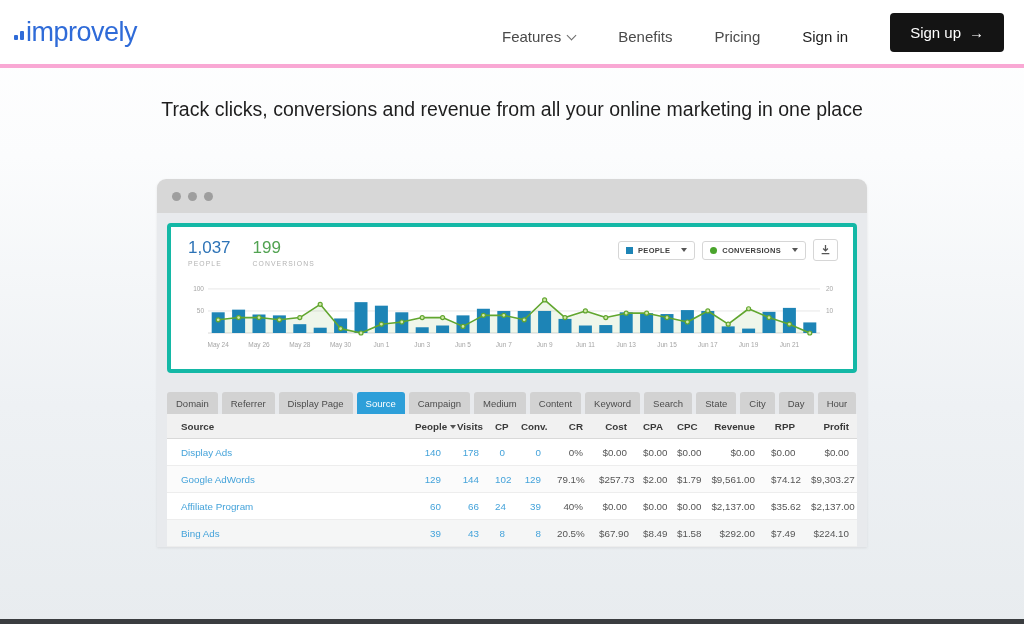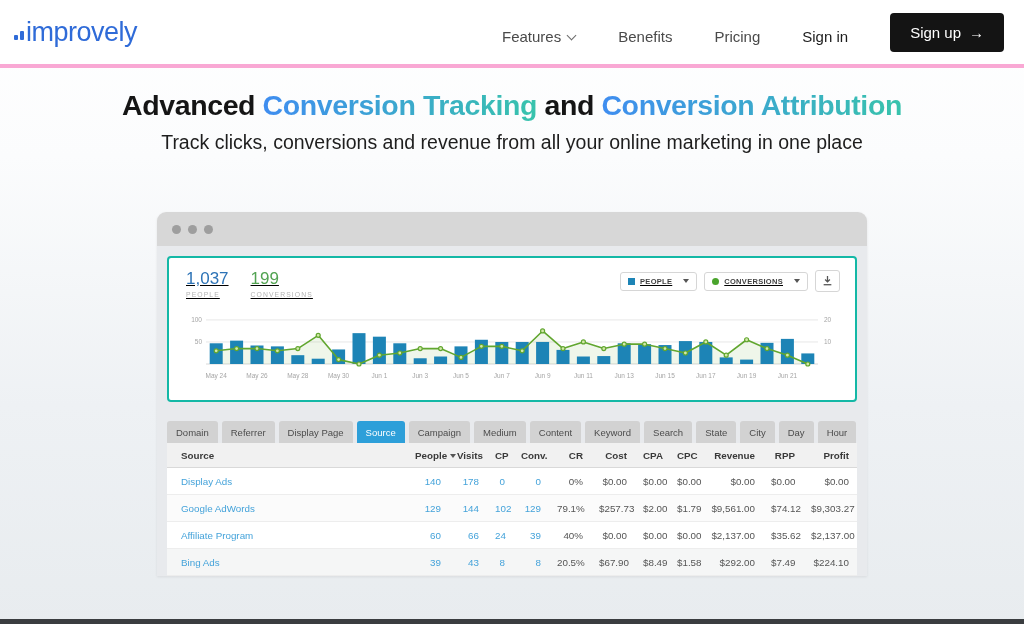--- a/index.html
+++ b/index.html
@@ -45,21 +45,21 @@
   
   .mock {
     width:710px; margin:58px auto 0; border-radius:9px 9px 0 0; overflow:hidden;
     box-shadow:0 1px 3px rgba(0,0,0,0.08);
   }
   .mock-titlebar { height:34px; background:#d7d7d7; display:flex; align-items:center; padding-left:15px; gap:7px; }
   .mock-titlebar .dot { width:9px; height:9px; border-radius:50%; background:#9e9e9e; }
   .mock-body { background:#e8eaed; padding:10px 10px 0; }
 
   
-  .card { background:#fff; border:2px solid #14b8a6; border-radius:4px; padding:12px 15px 6px;text-decoration:underline; }
+  .card { background:#fff; border:4px solid #14b8a6; border-radius:4px; padding:12px 15px 6px; }
   .card-top { display:flex; justify-content:space-between; align-items:flex-start; }
   .stats { display:flex; gap:22px; padding-left:2px; }
   .stat-value { font-size:17px; font-weight:500; line-height:1.1; }
   .stat-label { font-size:6.8px; color:#b3b3b3; letter-spacing:1.1px; margin-top:2px; }
   .controls { display:flex; gap:7px; align-items:center; }
   .sel-btn {
     display:flex; align-items:center; gap:5px; background:#fff; border:1px solid #d6d6d6;
     border-radius:3px; padding:4px 7px; font-size:7.5px; font-weight:700; color:#3f3f3f;
     letter-spacing:0.3px; cursor:default; font-family:inherit;
   }
@@ -125,21 +125,20 @@
       </span>
     <span class="nav-link signin">Sign in</span>
     <button class="signup-btn">
       <span>Sign up</span>
       <span>→</span>
     </button>
   </nav>
 </header>
 
 <section class="hero">
-  <h1 id="hero-title"><span>Advanced </span><span class="grad">Conversion Tracking</span><span> and </span><span class="grad">Conversion Attribution</span></h1>
   <p class="sub">Track clicks, conversions and revenue from all your online marketing in one place</p>
 </section>
 
 <div class="mock">
   <div class="mock-titlebar">
     <span class="dot"></span>
     <span class="dot"></span>
     <span class="dot"></span>
   </div>
   <div class="mock-body">

